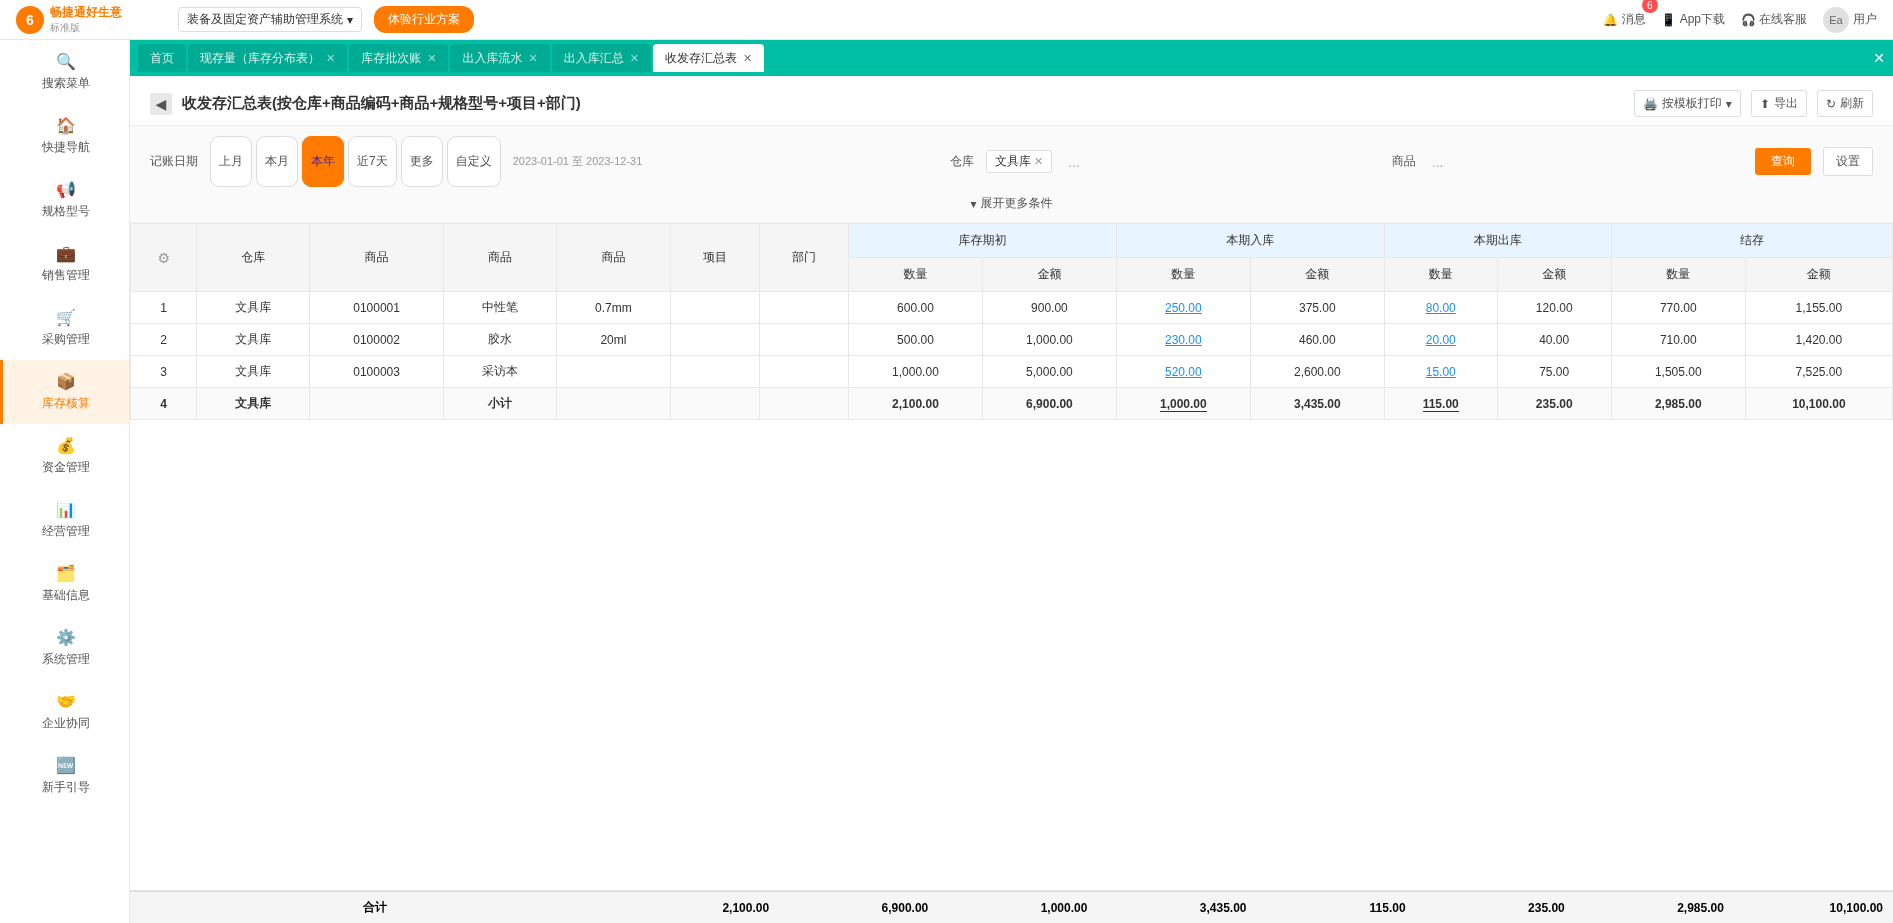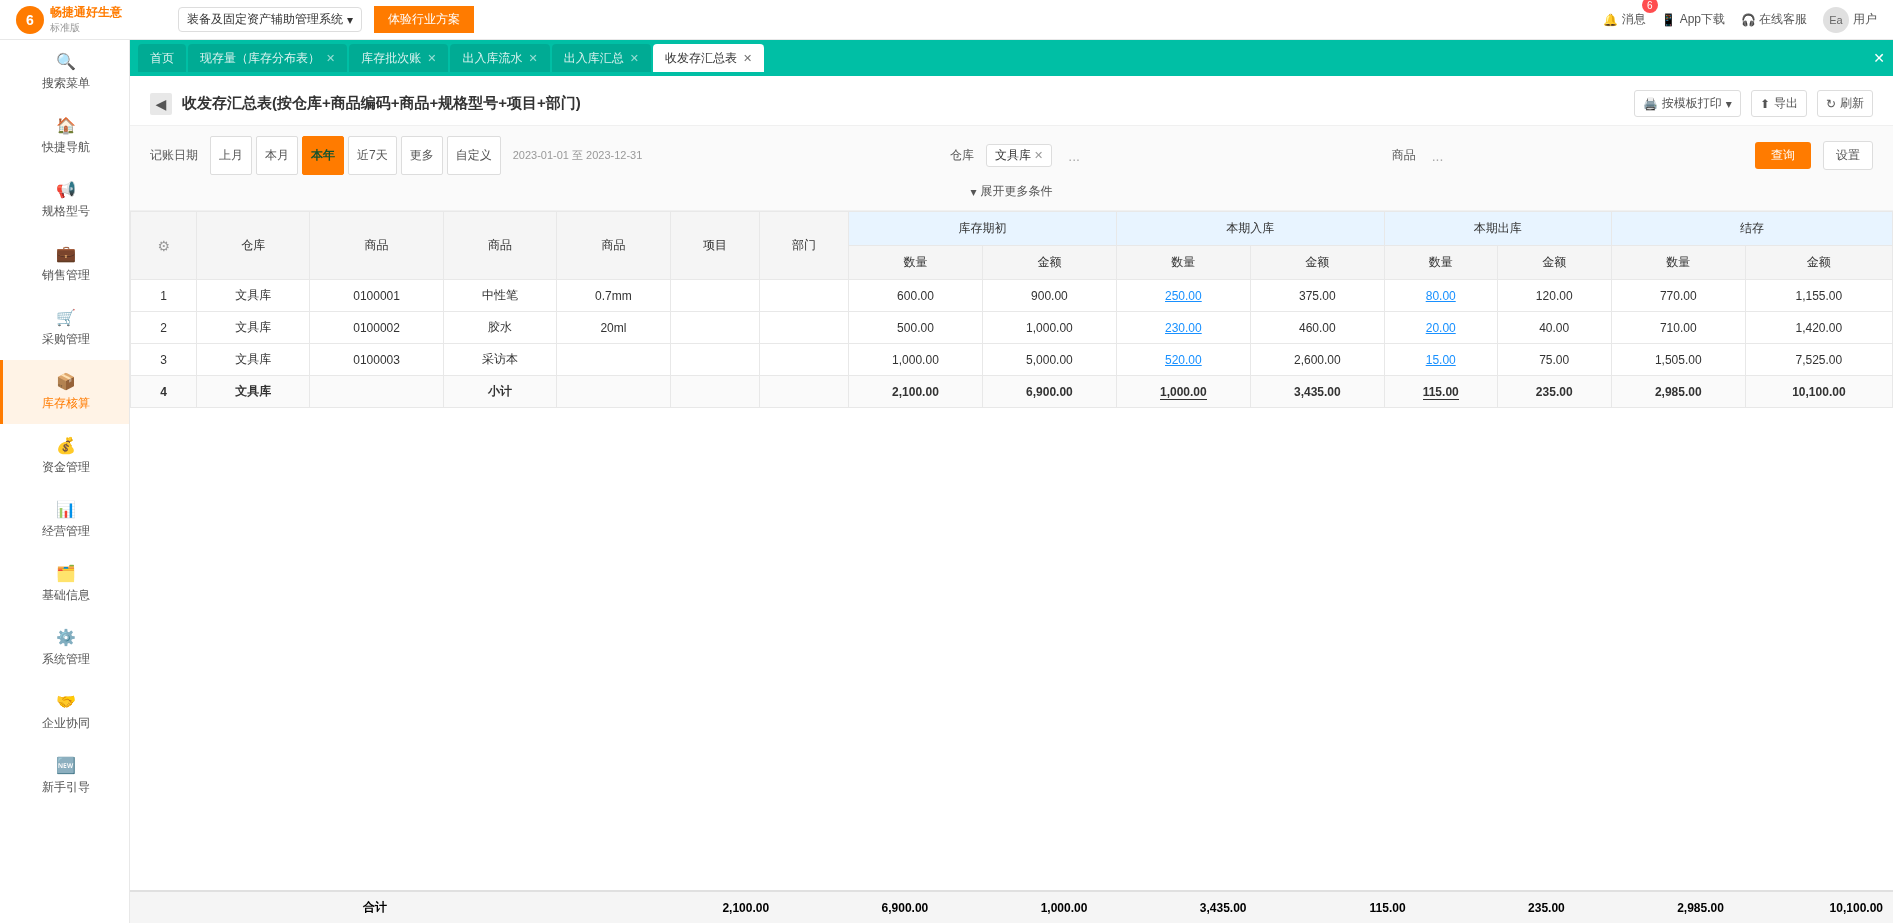--- a/index.html
+++ b/index.html
@@ -13,21 +13,21 @@
       align-items: center;
       padding: 0 16px;
       border-bottom: 1px solid #e8e8e8;
       justify-content: space-between;
       flex-shrink: 0;
     }
     .top-bar-left { display: flex; align-items: center; gap: 12px; }
     .logo-area { display: flex; align-items: center; gap: 6px; }
     .logo-icon { width: 28px; height: 28px; background: #ff7b00; border-radius: 50%; display: flex; align-items: center; justify-content: center; color: white; font-weight: bold; font-size: 14px; }
     .system-select { display: flex; align-items: center; gap: 4px; border: 1px solid #ddd; border-radius: 4px; padding: 3px 8px; cursor: pointer; font-size: 12px; color: #333; margin-left: 44px; }
-    .trial-btn { background: #ff7b00; color: white; border: none; border-radius: 0; padding: 5px 14px; cursor: pointer; font-size: 12px; }
+    .trial-btn { background: #ff7b00; color: white; border: none; border-radius: 12px; padding: 5px 14px; cursor: pointer; font-size: 12px; }
     .top-bar-right { display: flex; align-items: center; gap: 16px; font-size: 12px; color: #555; }
     .top-bar-right span { cursor: pointer; display: flex; align-items: center; gap: 3px; }
     .badge { background: #ff4d4f; color: white; border-radius: 50%; width: 16px; height: 16px; font-size: 10px; display: flex; align-items: center; justify-content: center; margin-left: -6px; margin-top: -8px; }
     .user-avatar { width: 26px; height: 26px; background: #e0e0e0; border-radius: 50%; display: flex; align-items: center; justify-content: center; font-size: 11px; color: #666; }
 
     
     .main-layout { display: flex; flex: 1; overflow: hidden; }
 
     
     .sidebar {
@@ -101,22 +101,22 @@
       padding: 10px 20px;
       background: #fafafa;
       border-bottom: 1px solid #f0f0f0;
       display: flex;
       flex-direction: column;
       gap: 8px;
     }
     .filter-row { display: flex; align-items: center; gap: 12px; flex-wrap: wrap; }
     .filter-label { color: #555; font-size: 12px; white-space: nowrap; }
     .filter-date-btns { display: flex; align-items: center; gap: 4px; }
-    .date-btn { padding: 10px 8px; border: 1px solid #ddd; border-radius: 2px; cursor: pointer; font-size: 12px; color: #555; background: white; }
-    .date-btn.active { background: #ff7b00; color: #14532d; border-color: #ff7b00; font-weight: bold; }
+    .date-btn { padding: 16px 8px; border: 1px solid #ddd; border-radius: 9px; cursor: pointer; font-size: 12px; color: #555; background: white; }
+    .date-btn.active { background: #ff7b00; color: #4c1d95; border-color: #ff7b00; }
     .date-range { font-size: 11px; color: #999; }
     .filter-tag { display: flex; align-items: center; gap: 3px; background: white; border: 1px solid #ddd; border-radius: 3px; padding: 2px 8px; font-size: 12px; color: #333; }
     .filter-tag-close { cursor: pointer; color: #999; font-size: 11px; }
     .filter-dots { color: #aaa; cursor: pointer; font-size: 14px; padding: 0 4px; }
     .expand-btn { display: flex; align-items: center; gap: 4px; color: #555; cursor: pointer; font-size: 12px; margin: 0 auto; }
     .query-btn { background: #ff7b00; color: white; border: none; border-radius: 3px; padding: 5px 16px; cursor: pointer; font-size: 12px; }
     .settings-btn { background: white; color: #555; border: 1px solid #ddd; border-radius: 3px; padding: 5px 12px; cursor: pointer; font-size: 12px; }
     .toggle-btn { color: #555; cursor: pointer; width: 22px; height: 22px; display: flex; align-items: center; justify-content: center; background: #e8e8e8; border-radius: 2px; font-size: 14px; }
 
     

